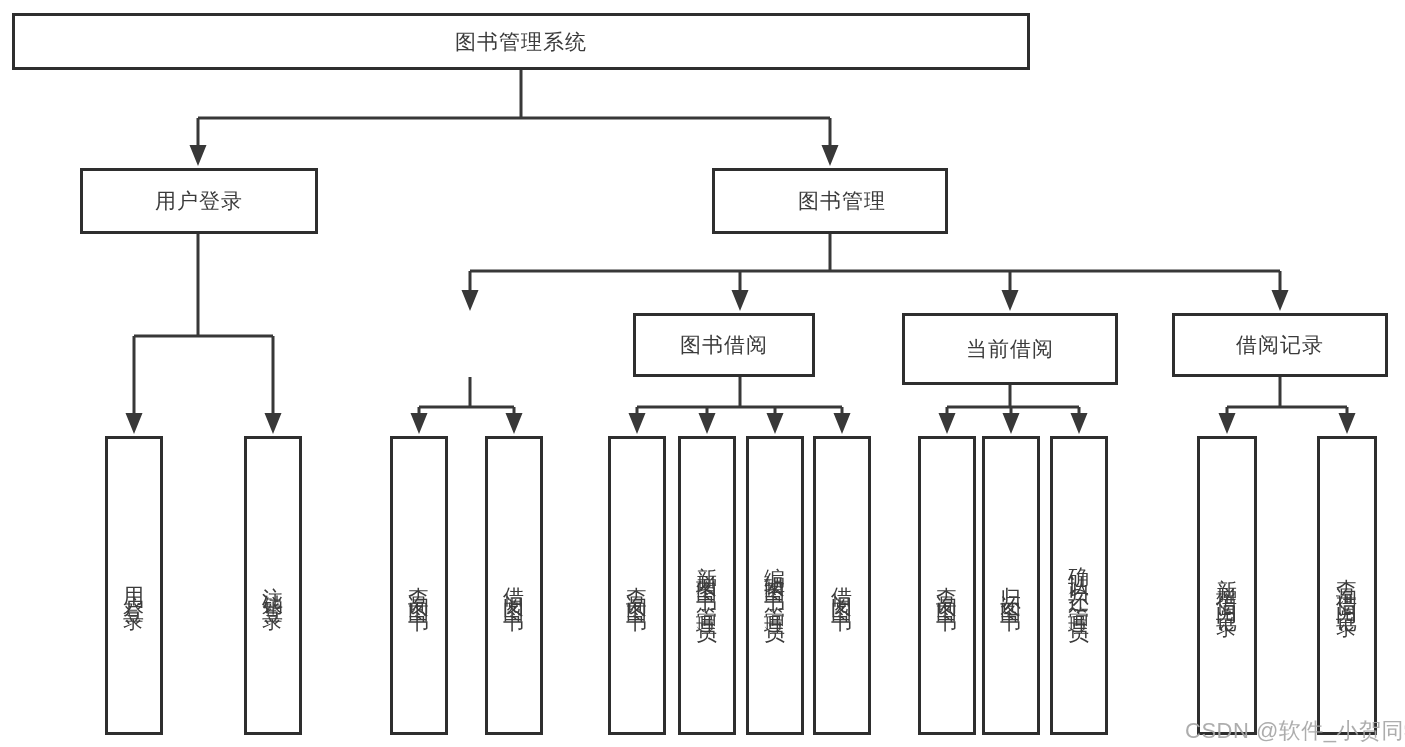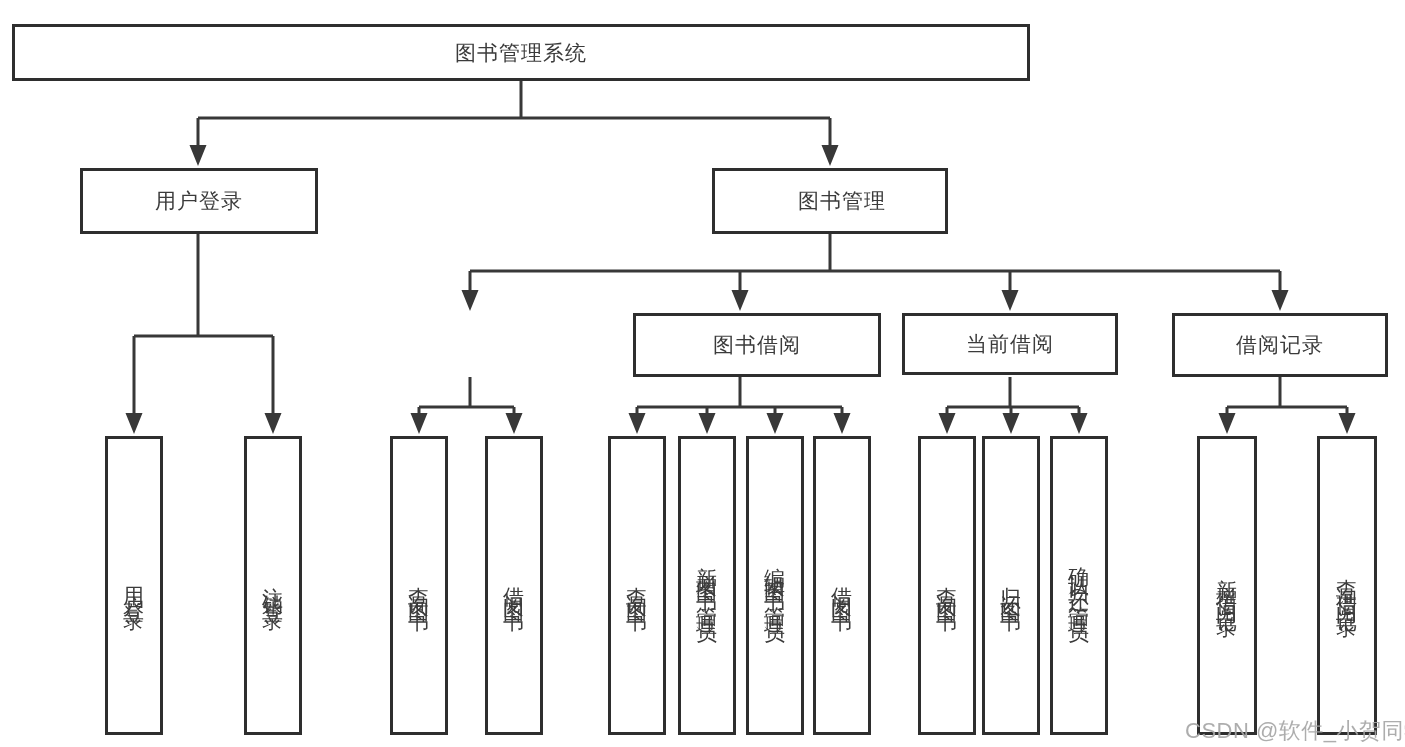--- a/index.html
+++ b/index.html
@@ -95,35 +95,35 @@
       M698.5,413 L715.5,413 L707,434 Z
       M766.5,413 L783.5,413 L775,434 Z
       M833.5,413 L850.5,413 L842,434 Z
       M938.5,413 L955.5,413 L947,434 Z
       M1002.5,413 L1019.5,413 L1011,434 Z
       M1070.5,413 L1087.5,413 L1079,434 Z
       M1218.5,413 L1235.5,413 L1227,434 Z
       M1338.5,413 L1355.5,413 L1347,434 Z"></path>
   </svg>
 
-  <div class="box" style="left:12px; top:24px; width:1018px; height:57px;">
+  <div class="box" style="left:12px; top:13px; width:1018px; height:57px;">
     <span class="hlabel">图书管理系统</span>
   </div>
 
   <div class="box" style="left:80px; top:168px; width:238px; height:66px;">
     <span class="hlabel">用户登录</span>
   </div>
   <div class="box" style="left:712px; top:168px; width:236px; height:66px;padding-left:24px;">
     <span class="hlabel">图书管理</span>
   </div>
 
-  <div class="box" style="left:633px; top:313px; width:248px; height:64px;">
+  <div class="box" style="left:633px; top:313px; width:182px; height:64px;">
     <span class="hlabel">图书借阅</span>
   </div>
-  <div class="box" style="left:902px; top:313px; width:216px; height:62px;text-align:right;">
+  <div class="box" style="left:902px; top:313px; width:216px; height:72px;text-align:right;">
     <span class="hlabel">当前借阅</span>
   </div>
   <div class="box" style="left:1172px; top:313px; width:216px; height:64px;">
     <span class="hlabel">借阅记录</span>
   </div>
 
   <div class="box" style="left:105px; top:436px; width:58px; height:299px;">
     <span class="vtext">用户登录</span>
   </div>
   <div class="box" style="left:244px; top:436px; width:58px; height:299px;">

